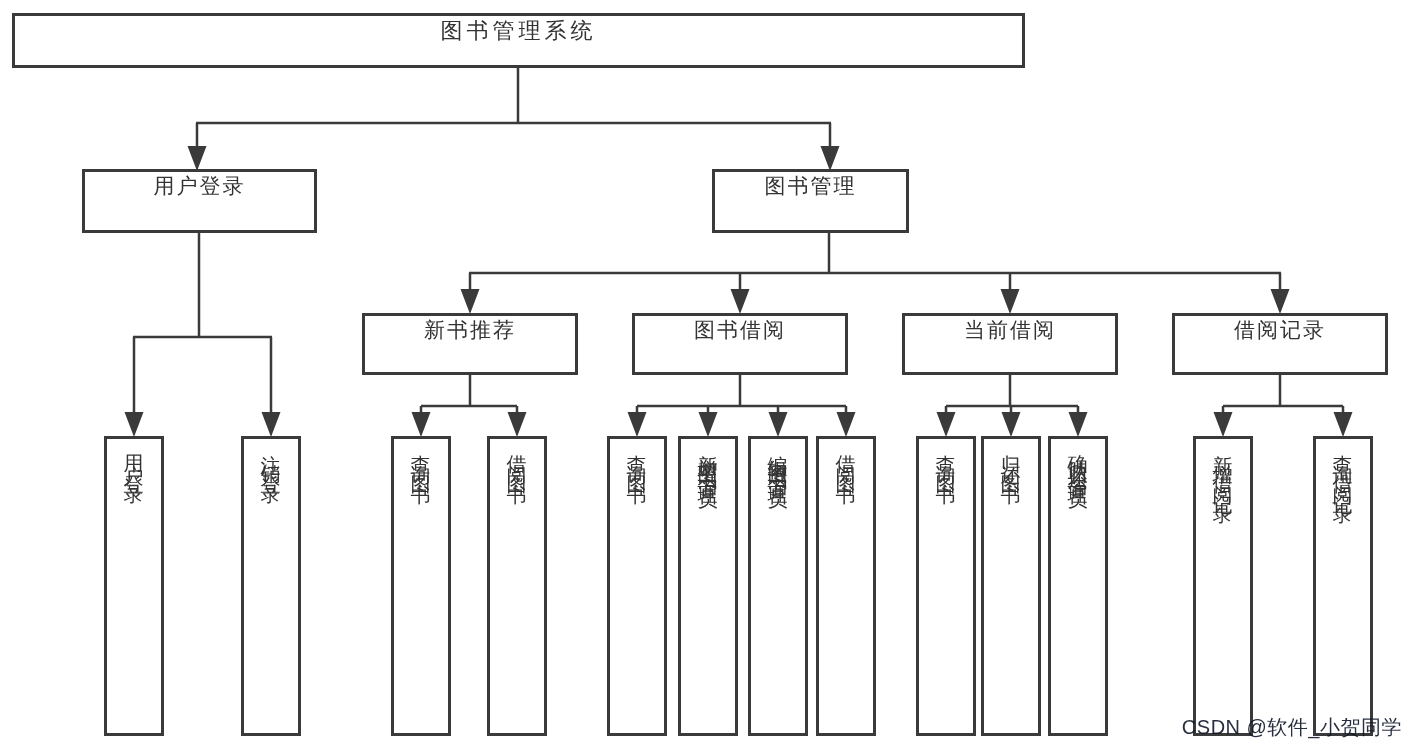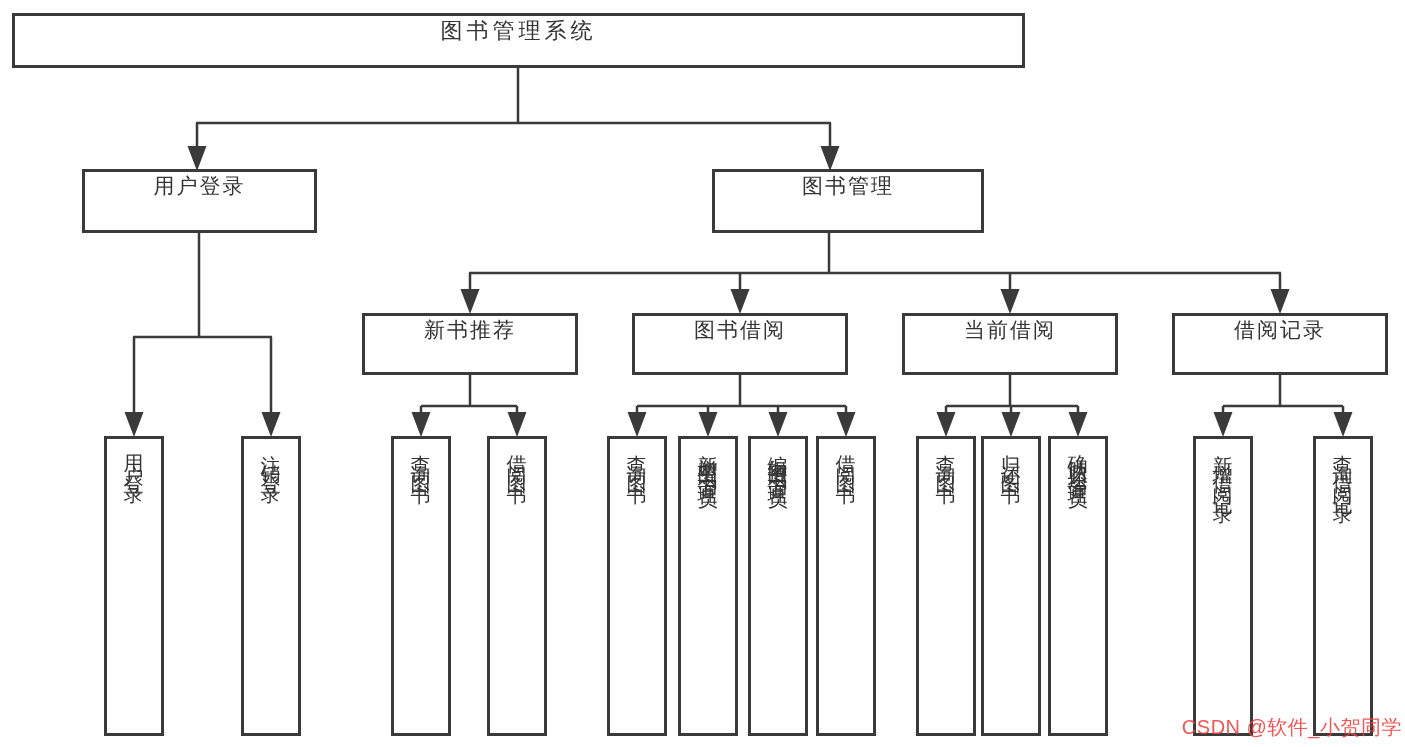--- a/index.html
+++ b/index.html
@@ -34,21 +34,21 @@
     white-space:nowrap;
   }
   .vtext.long{letter-spacing:5px;}
   #watermark{
     position:absolute;
     top:714px;
     right:3px;
     z-index:3;
     font-size:20px;
     letter-spacing:0.5px;
-    color:#ef4444;
+    color:#0f172a;
     opacity:0.9;
   }
 </style>
 </head>
 <body>
 
 <div id="stage">
 
   <svg id="connectors" width="1405" height="747" viewBox="0 0 1405 747">
     <path fill="none" stroke="#3a3a3a" stroke-width="2.5" d="M518 68 V124
@@ -90,21 +90,21 @@
              M1333.5 412 h19 l-9.5 25 z"></path>
   </svg>
 
   <div class="box root-box" style="left:12px;top:13px;width:1013px;height:55px;">
     <span>图书管理系统</span>
   </div>
 
   <div class="box node-box" style="left:82px;top:169px;width:235px;height:64px;">
     <span>用户登录</span>
   </div>
-  <div class="box node-box" style="left:712px;top:169px;width:272px;height:64px;">
+  <div class="box node-box" style="left:712px;top:169px;width:197px;height:64px;">
     <span>图书管理</span>
   </div>
 
   <div class="box node-box" style="left:632px;top:313px;width:216px;height:62px;">
     <span>图书借阅</span>
   </div>
   <div class="box node-box" style="left:362px;top:313px;width:216px;height:62px;">
     <span>新书推荐</span>
   </div>
   <div class="box node-box" style="left:1172px;top:313px;width:216px;height:62px;">

